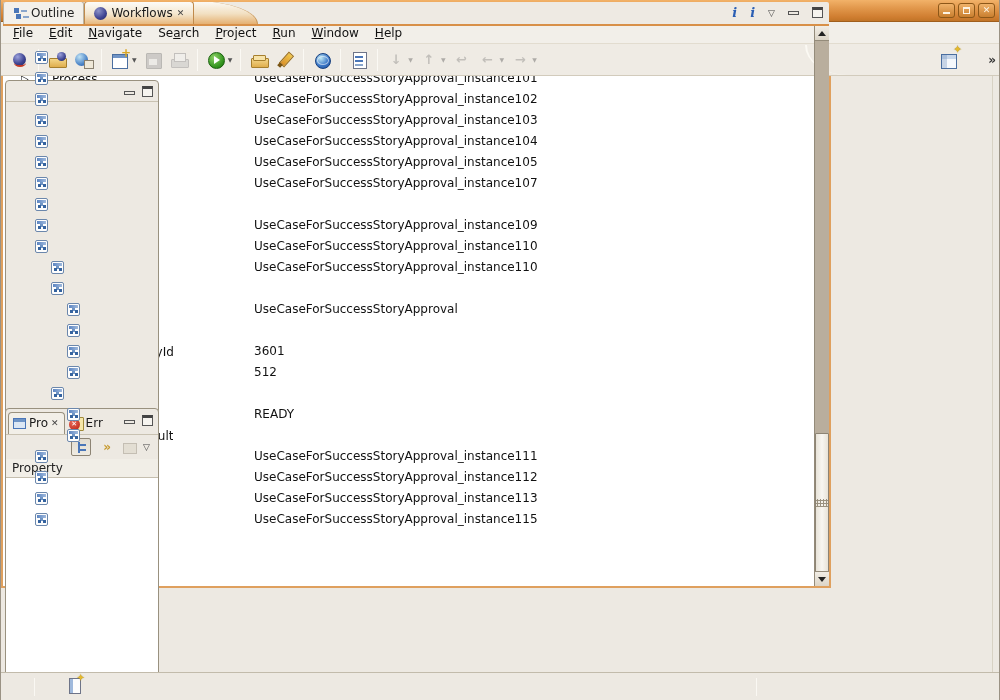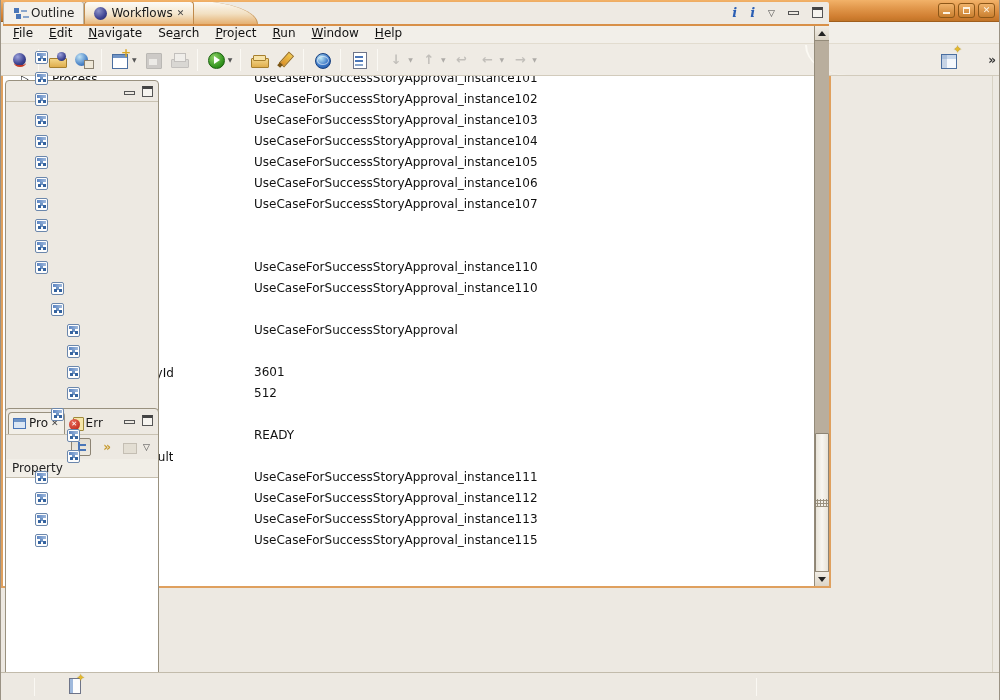--- a/index.html
+++ b/index.html
@@ -386,43 +386,36 @@
                 <span class="row-label">Process</span>
               </div>
               <div class="cell-value">UseCaseForSuccessStoryApproval_instance105</div>
             </div>
             <div class="tree-row">
               <div class="cell-name" style="padding-left: 18px;">
                 <span class="expander">▷</span>
                 <span class="node-icon"></span>
                 <span class="row-label">Process</span>
               </div>
-              <div class="cell-value">UseCaseForSuccessStoryApproval_instance106</div>
-            </div>
-            <div class="tree-row">
-              <div class="cell-name" style="padding-left: 18px;">
-                <span class="expander">▷</span>
-                <span class="node-icon"></span>
-                <span class="row-label">Process</span>
-              </div>
               <div class="cell-value">UseCaseForSuccessStoryApproval_instance107</div>
             </div>
             <div class="tree-row">
               <div class="cell-name" style="padding-left: 18px;">
                 <span class="expander">▷</span>
                 <span class="node-icon"></span>
                 <span class="row-label">Process</span>
               </div>
             </div>
             <div class="tree-row">
               <div class="cell-name" style="padding-left: 18px;">
                 <span class="expander">▷</span>
                 <span class="node-icon"></span>
                 <span class="row-label">Process</span>
               </div>
+              <div class="cell-value">UseCaseForSuccessStoryApproval_instance109</div>
             </div>
             <div class="tree-row">
               <div class="cell-name" style="padding-left: 18px;">
                 <span class="expander">▽</span>
                 <span class="node-icon"></span>
                 <span class="row-label">Process</span>
               </div>
               <div class="cell-value">UseCaseForSuccessStoryApproval_instance110</div>
             </div>
             <div class="tree-row">

